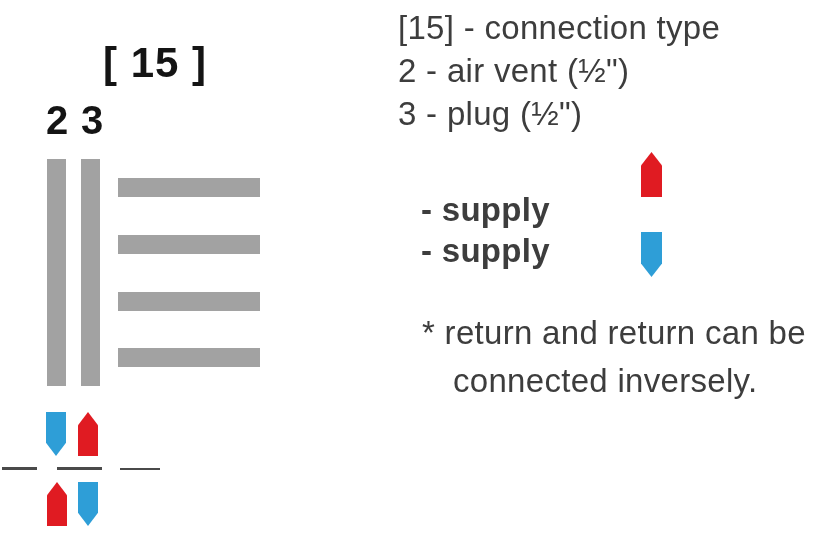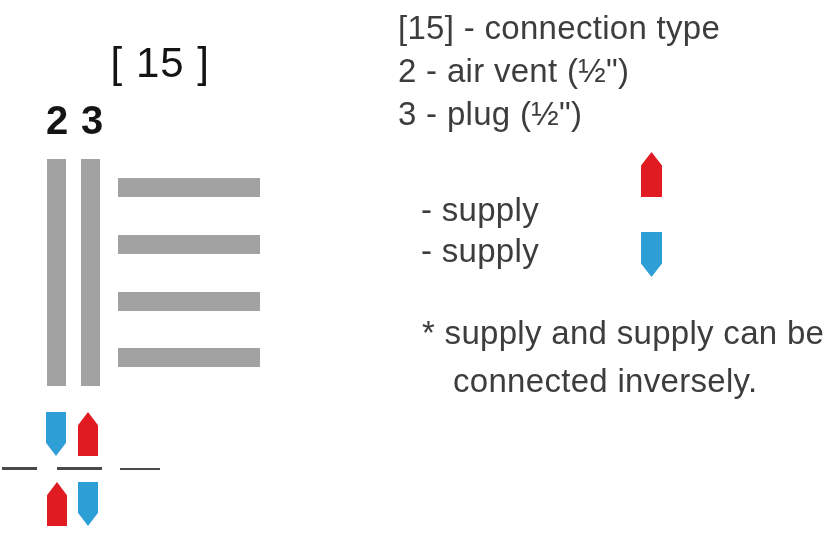--- a/index.html
+++ b/index.html
@@ -12,23 +12,23 @@
     position: relative;
     width: 839px;
     height: 542px;
     background: var(--background, #ffffff);
     overflow: hidden;
   }
   
   .connection-label {
     position: absolute;
     left: 100px; top: 40px; width: 110px;
-    text-align: right;
+    text-align: center;
     font-size: 42px;
-    font-weight: 400;
+    font-weight: 700;
     letter-spacing: 1px;
     color: var(--label-black, #141414);
     line-height: 1.1;
   }
   .port-label {
     position: absolute;
     top: 98px; width: 36px;
     text-align: center;
     font-size: 40px;
     font-weight: 800;
@@ -92,20 +92,21 @@
     white-space: nowrap;
   }
   .flow-labels {
     position: absolute;
     left: 421px; top: 189px;
     font-size: 33px;
     line-height: 41px;
     color: var(--text-gray, #3d3d3d);
     letter-spacing: 0.3px;
     white-space: nowrap;
+    font-weight: bold;
   }
   .legend-arrow-supply { left: 641px; top: 152px; width: 21px; height: 45px; }
   .legend-arrow-return { left: 641px; top: 232px; width: 21px; height: 45px; }
   .footnote {
     position: absolute;
     left: 422px; top: 309px;
     font-size: 33px;
     line-height: 48px;
     color: var(--text-gray, #3d3d3d);
     letter-spacing: 0.3px;
@@ -145,17 +146,17 @@
 
   <div class="flow-labels">
     <div>- supply</div>
     <div>- supply</div>
   </div>
 
   <div class="arrow up legend-arrow-supply"></div>
   <div class="arrow down legend-arrow-return"></div>
 
   <div class="footnote">
-    <div class="line-1">* supply and supply can be</div>
+    <div class="line-1">* return and return can be</div>
     <div class="line-2">connected inversely.</div>
   </div>
 
 </div>
 
 </body></html>

